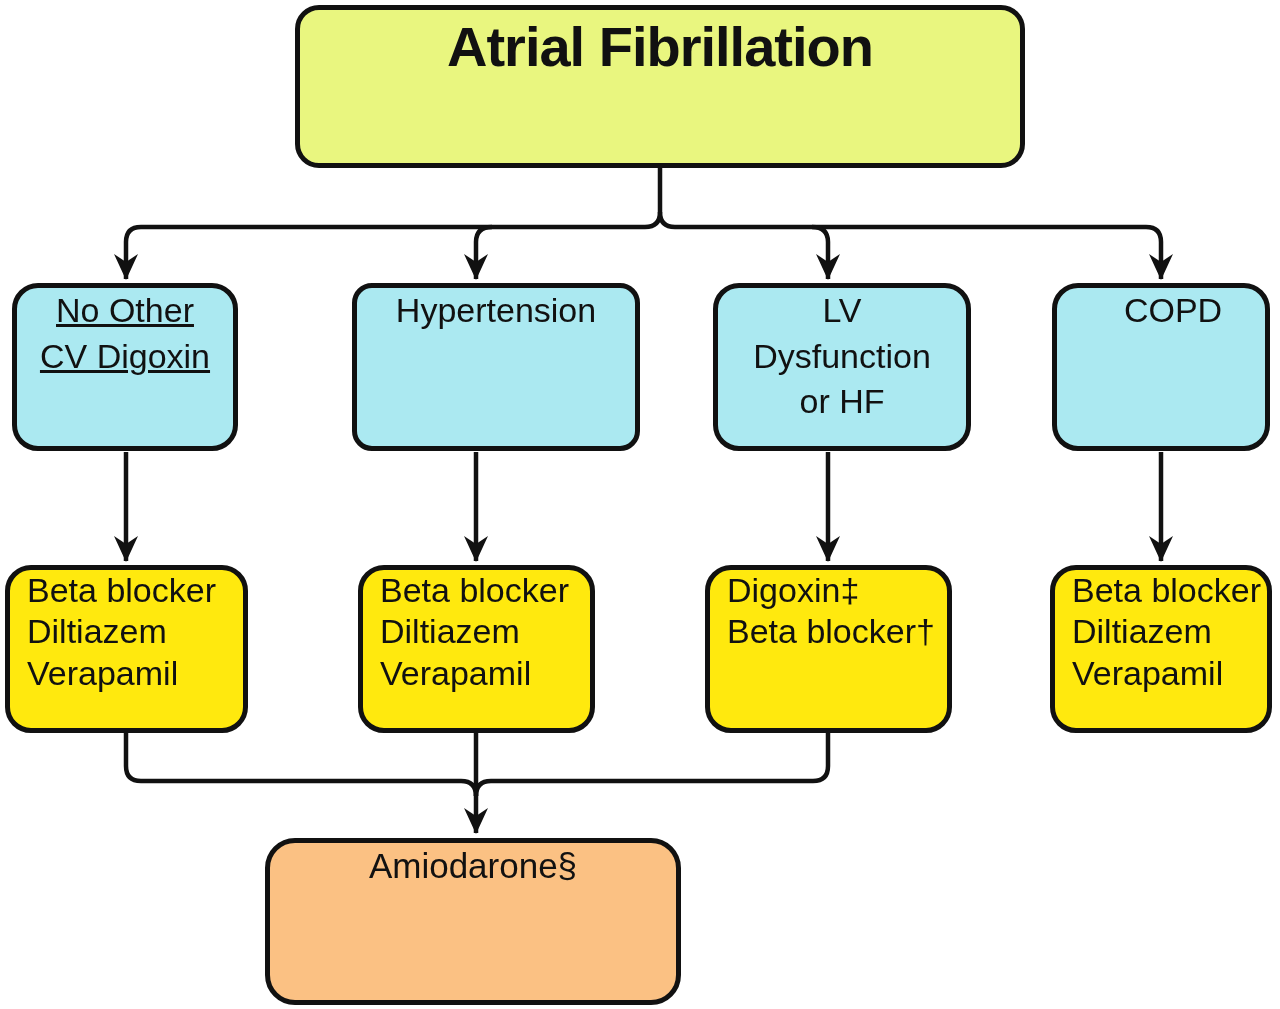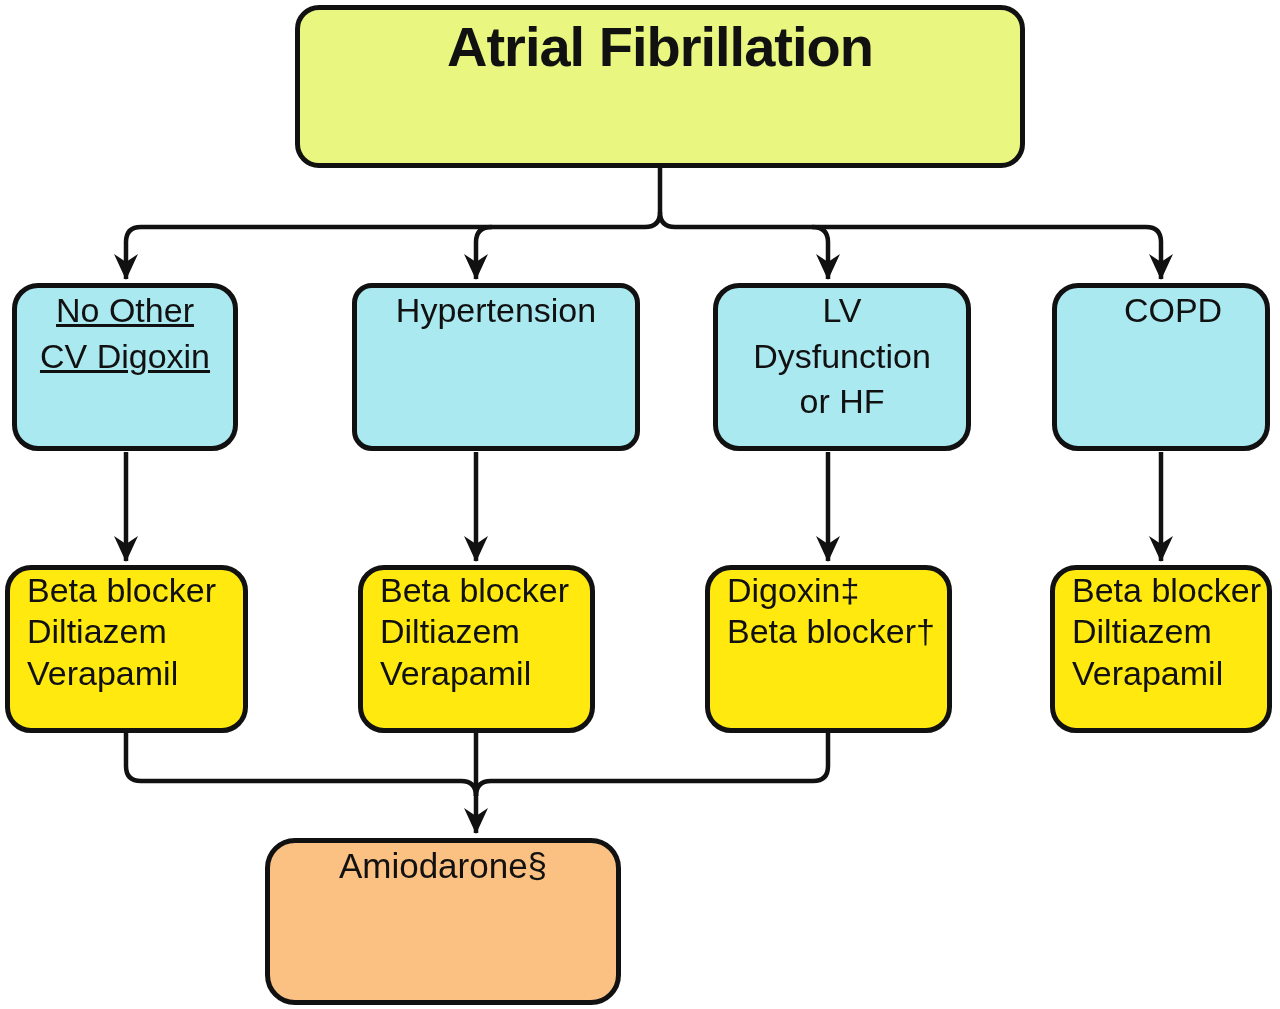--- a/index.html
+++ b/index.html
@@ -64,21 +64,21 @@
     font-size: 34px;
     text-align: left;
     padding-left: 17px;
     line-height: 1.22;
   }
   .node-t1 { left: 5px;    width: 243px; }
   .node-t2 { left: 358px;  width: 237px; }
   .node-t3 { left: 705px;  width: 247px; }
   .node-t4 { left: 1050px; width: 222px; }
   .node-final {
-    left: 265px; top: 838px; width: 356px; height: 167px;
+    left: 265px; top: 838px; width: 416px; height: 167px;
     background: var(--final-fill);
     border-radius: 30px;
     font-size: 35px;
     text-align: center;
   }
   .ital { font-style: italic; }
 </style>
 </head>
 <body>
 

